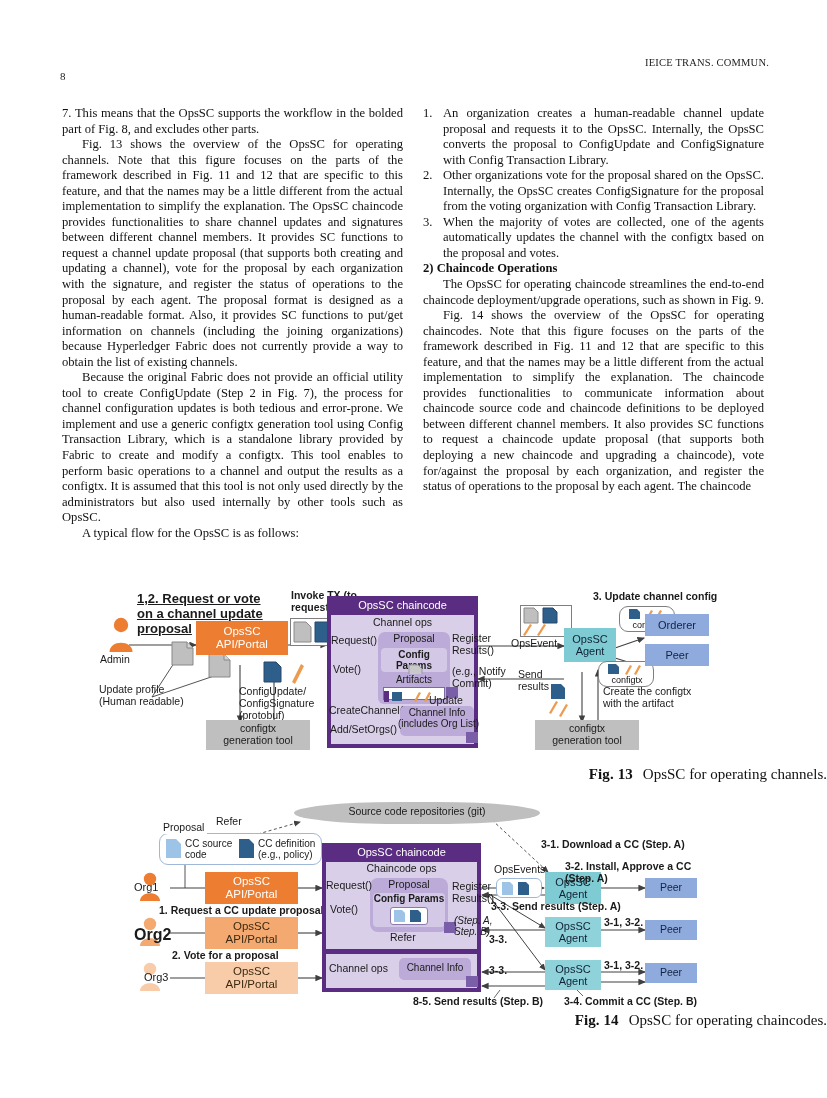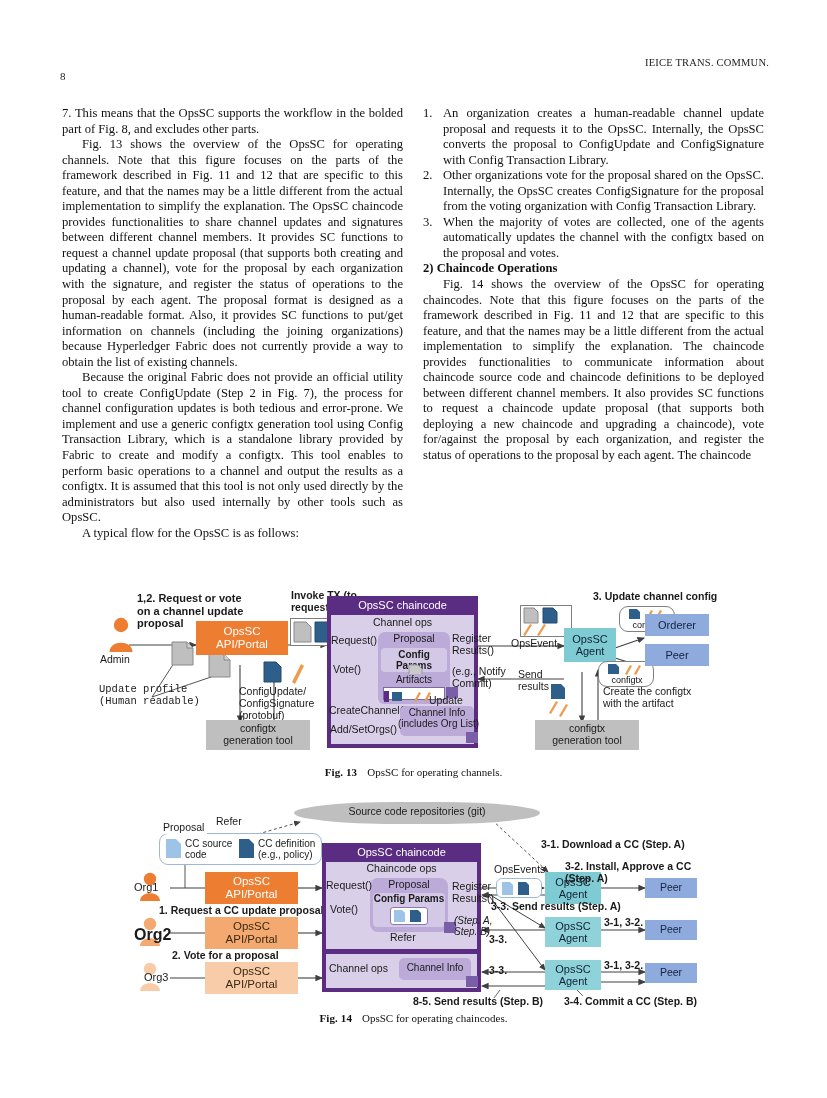--- a/index.html
+++ b/index.html
@@ -20,21 +20,21 @@
   .col p{margin:0;}
   .col p.ind{text-indent:20px;}
   .sechead{font-weight:bold;font-size:12.6px;margin:5px 0 0 0;}
   ol.numlist{margin:0;padding:0;list-style:none;}
   ol.numlist li{position:relative;padding-left:20px;text-align:justify;}
   ol.numlist li .n{position:absolute;left:0;top:0;}
 
   
   .figwrap{position:absolute;left:0;width:827px;}
   .fig{position:relative;width:827px;}
-  .cap{position:absolute;width:827px;text-align:center;font-size:11px;}
+  .cap{position:absolute;width:827px;text-align:right;font-size:15px;}
   .cap b{font-weight:bold;letter-spacing:.1px;}
   .cap .capgap{display:inline-block;width:10px;}
 
   
   .abs{position:absolute;box-sizing:border-box;}
 
   
   .bx{position:absolute;box-sizing:border-box;display:flex;align-items:center;
       justify-content:center;text-align:center;font-family:"Liberation Sans",sans-serif;
       line-height:1.12;}
@@ -71,20 +71,21 @@
     <p class="ind">A typical flow for the OpsSC is as follows:</p>
   </div>
 
   <div class="col right">
     <ol class="numlist">
       <li><span class="n">1.</span><span>An organization creates a human-readable channel update proposal and requests it to the OpsSC. Internally, the OpsSC converts the proposal to ConfigUpdate and ConfigSignature with Config Transaction Library.</span></li>
       <li><span class="n">2.</span><span>Other organizations vote for the proposal shared on the OpsSC. Internally, the OpsSC creates ConfigSignature for the proposal from the voting organization with Config Transaction Library.</span></li>
       <li><span class="n">3.</span><span>When the majority of votes are collected, one of the agents automatically updates the channel with the configtx based on the proposal and votes.</span></li>
     </ol>
     <p class="sechead">2) Chaincode Operations</p>
+    <p class="ind">The OpsSC for operating chaincode streamlines the end-to-end chaincode deployment/upgrade operations, such as shown in Fig. 9.</p>
     <p class="ind">Fig. 14 shows the overview of the OpsSC for operating chaincodes. Note that this figure focuses on the parts of the framework described in Fig. 11 and 12 that are specific to this feature, and that the names may be a little different from the actual implementation to simplify the explanation. The chaincode provides functionalities to communicate information about chaincode source code and chaincode definitions to be deployed between different channel members. It also provides SC functions to request a chaincode update proposal (that supports both deploying a new chaincode and upgrading a chaincode), vote for/against the proposal by each organization, and register the status of operations to the proposal by each agent. The chaincode</p>
   </div>
 
   <div class="figwrap" style="top:588px;height:200px;">
     <div class="fig" style="height:178px;">
 
       <svg class="ov" width="827" height="180">
         <defs>
           <marker id="ah" markerWidth="7" markerHeight="7" refX="6" refY="3" orient="auto">
             <path d="M0,0 L7,3 L0,6 z" fill="#404040"></path>
@@ -130,37 +131,37 @@
       </svg>
 
       <div class="abs" style="left:108px;top:29px;">
         <svg width="26" height="36" viewBox="0 0 26 36">
             <circle cx="13" cy="8" r="7.2" fill="#ED7D31"></circle>
             <path d="M1.5,35 C1.5,22.5 24.5,22.5 24.5,35 Z" fill="#ED7D31"></path>
           </svg>
       </div>
       <div class="lbl" style="left:100px;top:66px;font-size:10.5px;">Admin</div>
 
-      <div class="lbl" style="left:137px;top:4px;font-size:11px;white-space:pre;font-weight:bold;">1,2. Request or vote
+      <div class="lbl" style="left:137px;top:4px;font-size:13px;white-space:pre;font-weight:bold;text-decoration:underline;">1,2. Request or vote
 on a channel update
 proposal</div>
 
       <div class="abs" style="left:171px;top:53px;">
         <svg width="24" height="26" viewBox="0 0 24 26">
             <path d="M1,1 H16 L22,7 V24 H1 Z" fill="#BFBFBF" stroke="#888" stroke-width="1"></path>
             <path d="M16,1 L16,7 L22,7" fill="#d4d4d4" stroke="#888" stroke-width="1"></path>
           </svg>
       </div>
       <div class="abs" style="left:208px;top:65px;">
         <svg width="24" height="26" viewBox="0 0 24 26">
             <path d="M1,1 H16 L22,7 V24 H1 Z" fill="#BFBFBF" stroke="#888" stroke-width="1"></path>
             <path d="M16,1 L16,7 L22,7" fill="#d4d4d4" stroke="#888" stroke-width="1"></path>
           </svg>
       </div>
-      <div class="lbl" style="left:99px;top:96px;font-size:10.5px;white-space:pre;font-family:Liberation Mono, monospace;">Update profile
+      <div class="lbl" style="left:99px;top:96px;font-size:10.5px;white-space:pre;">Update profile
 (Human readable)</div>
 
       <div class="bx orange" style="left:196px;top:33px;width:92px;height:34px;font-size:11.5px;white-space:pre;">OpsSC
 API/Portal</div>
 
       <div class="lbl" style="left:291px;top:2px;font-size:10.5px;white-space:pre;font-weight:bold;">Invoke TX (to
 request/vote)</div>
       <div class="abs" style="left:290px;top:30px;width:66px;height:28px;border:1.4px solid #7f7f7f;background:#fff;">
         <svg width="64" height="26" viewBox="0 0 64 26">
           <path d="M3,3 H15 L20,8 V23 H3 Z" fill="#BFBFBF" stroke="#8a8a8a"></path>

